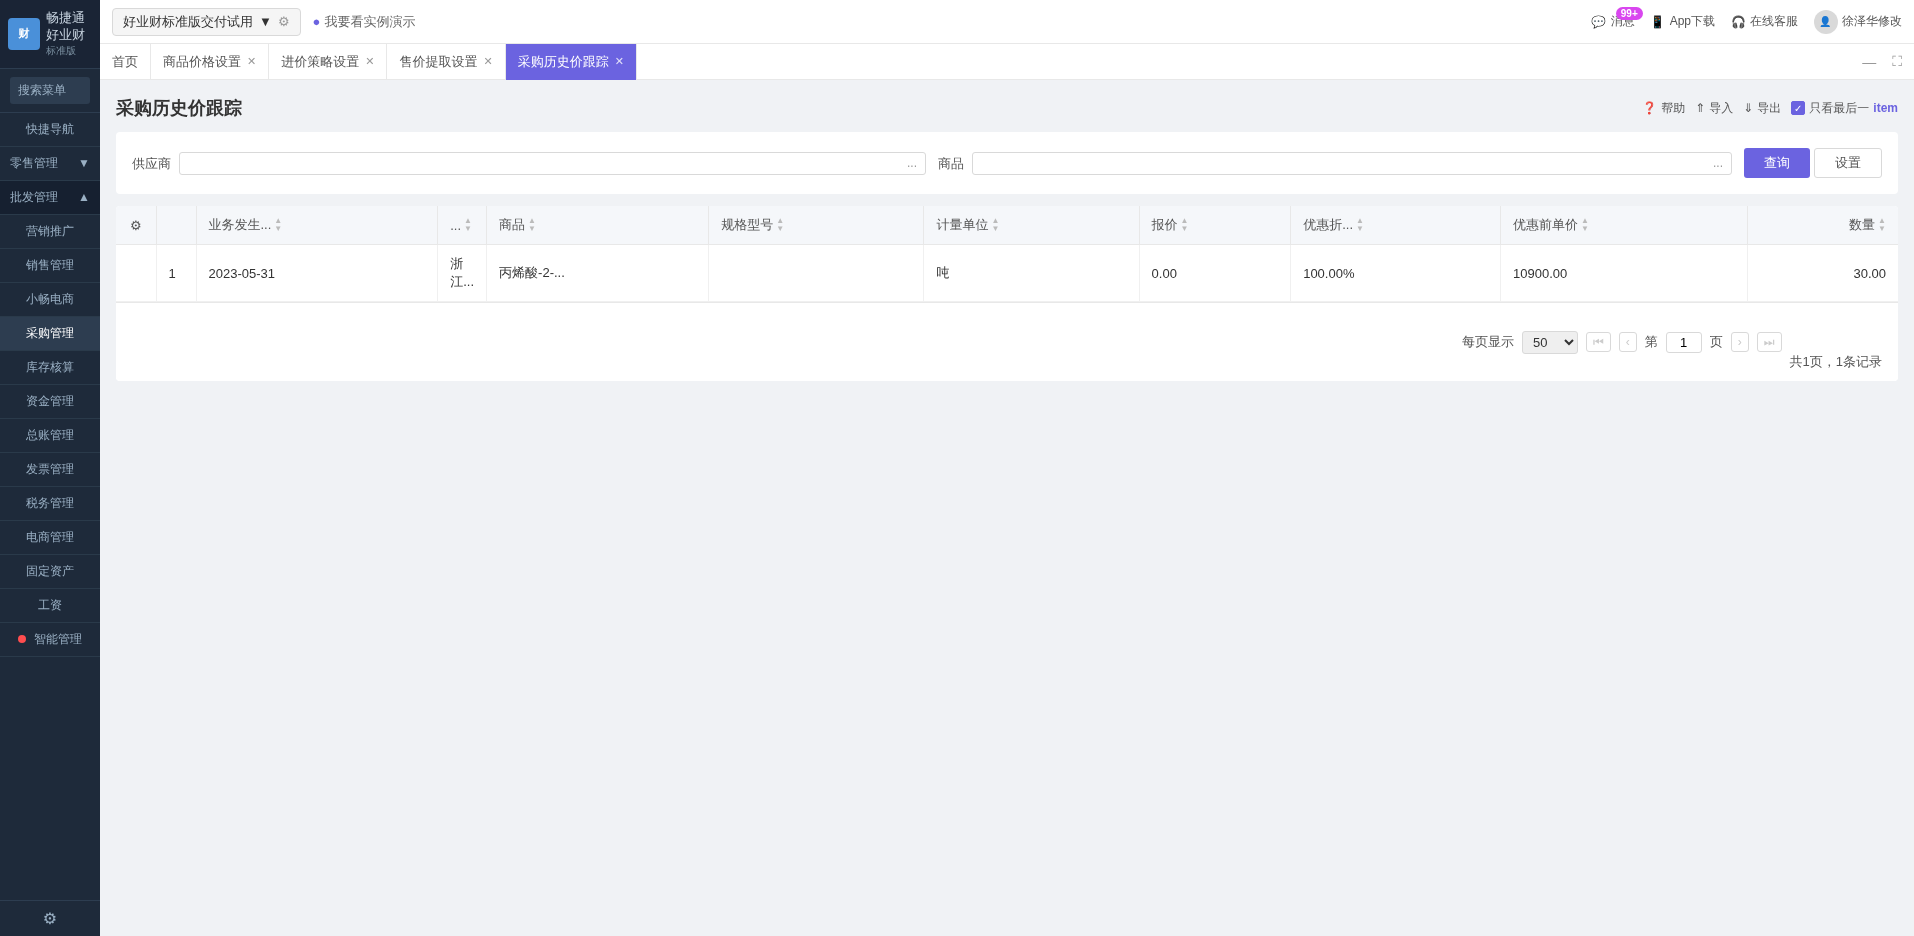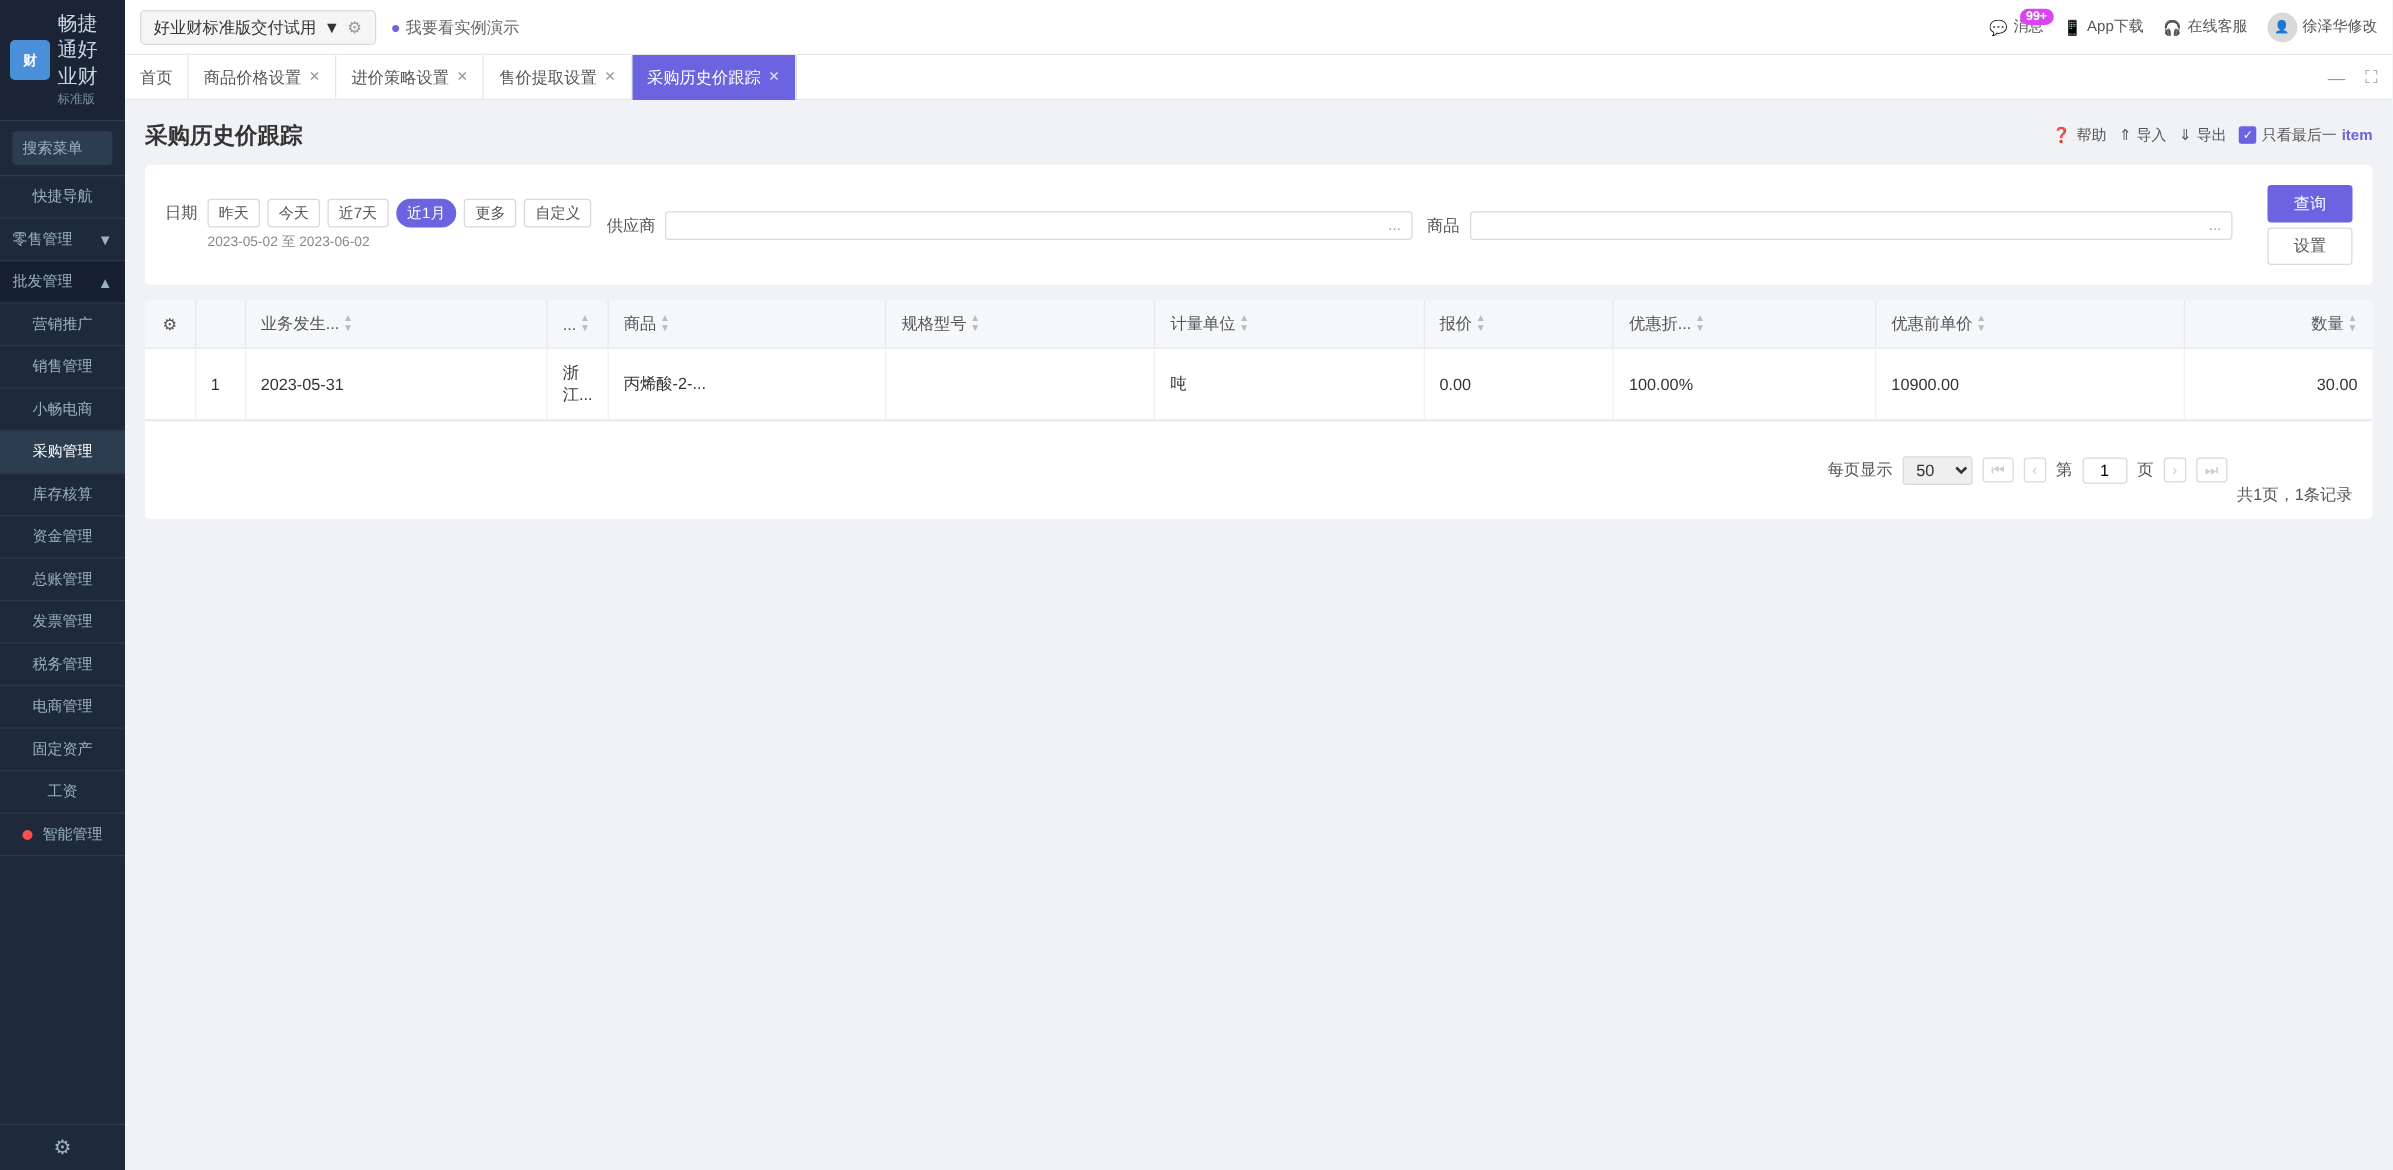--- a/index.html
+++ b/index.html
@@ -32,21 +32,21 @@
       border-radius: 4px;
       display: flex;
       align-items: center;
       justify-content: center;
       color: white;
       font-size: 11px;
       font-weight: bold;
       flex-shrink: 0;
     }
     .sidebar-logo-text {
-      font-size: 16px;
+      font-size: 13px;
       color: #c8d4e0;
       line-height: 1.3;
     }
     .sidebar-logo-sub {
       font-size: 10px;
       color: #7a8fa0;
     }
     .sidebar-search {
       padding: 8px 10px;
       border-bottom: 1px solid #2d3d50;
@@ -592,52 +592,38 @@
         <label class="checkbox-label">
           <div class="checkbox-box"></div>
           <span>只看最后一</span>
           <span style="color:#6b63e0;font-weight:bold;">item</span>
         </label>
       </div>
     </div>
 
     <div class="filter-panel">
       <div class="filter-row">
-        <div class="filter-group">
-          <span class="filter-label">日期</span>
-          <div class="filter-dates">
-            <div class="date-shortcuts">
-              <button class="date-btn">昨天</button>
-              <button class="date-btn">今天</button>
-              <button class="date-btn">近7天</button>
-              <button class="date-btn active">近1月</button>
-              <button class="date-btn">更多</button>
-              <button class="date-btn">自定义</button>
-            </div>
-            <div class="date-range-text">2023-05-02 至 2023-06-02</div>
-          </div>
-        </div>
 
         <div class="filter-input-group">
           <span class="filter-label">供应商</span>
           <div class="filter-input-wrapper">
             <input type="text" placeholder="" style="">
             <span class="dots-btn">...</span>
           </div>
         </div>
 
         <div class="filter-input-group">
           <span class="filter-label">商品</span>
           <div class="filter-input-wrapper">
             <input type="text" placeholder="" style="">
             <span class="dots-btn">...</span>
           </div>
         </div>
 
-        <div style="display:flex;flex-direction:column;gap:4px;margin-left:16px;">
+        <div style="display:flex;flex-direction:row;gap:4px;">
           <button class="query-btn">查询</button>
           <button class="settings-btn">设置</button>
         </div>
       </div>
     </div>
 
     <div class="table-container">
       <table>
         <thead>
           <tr>

